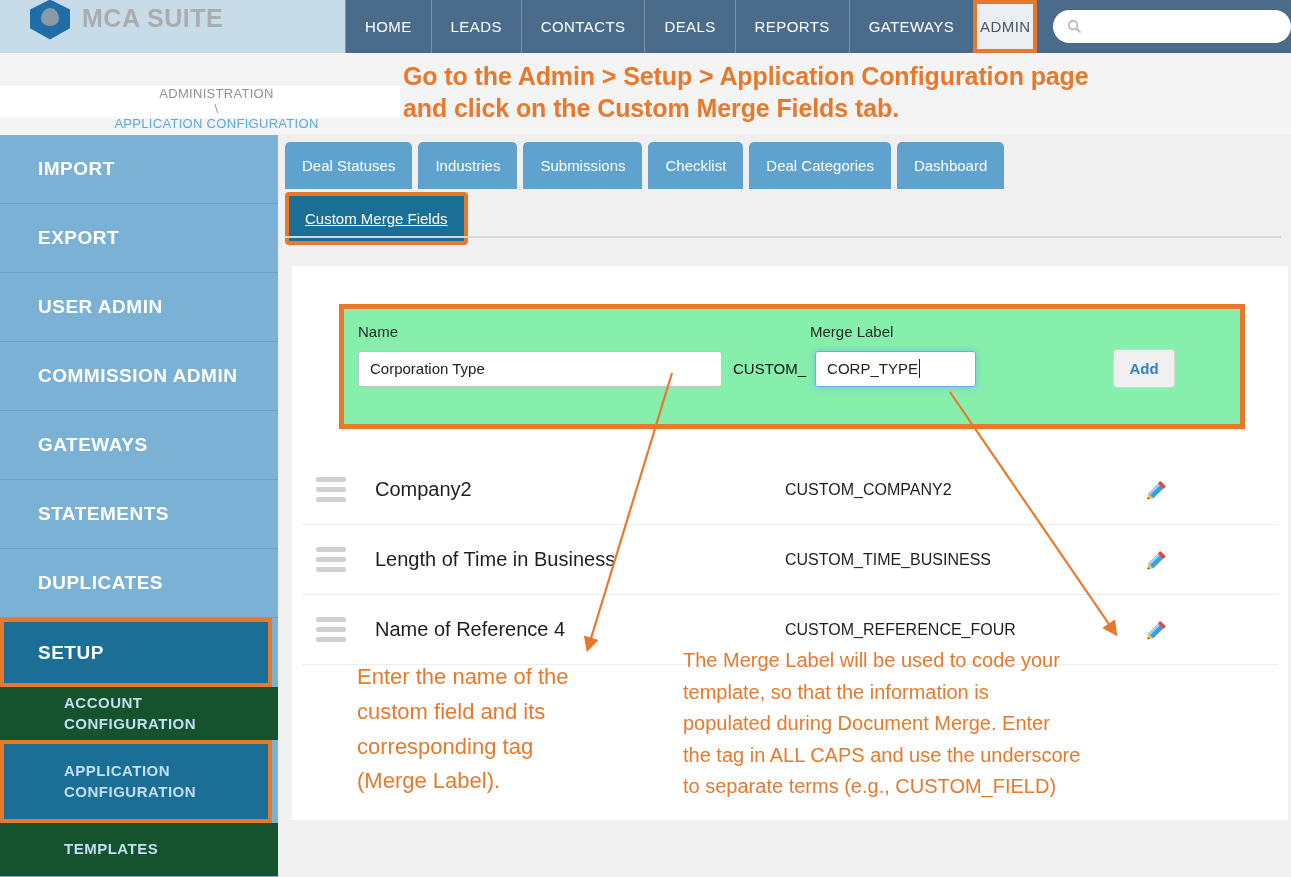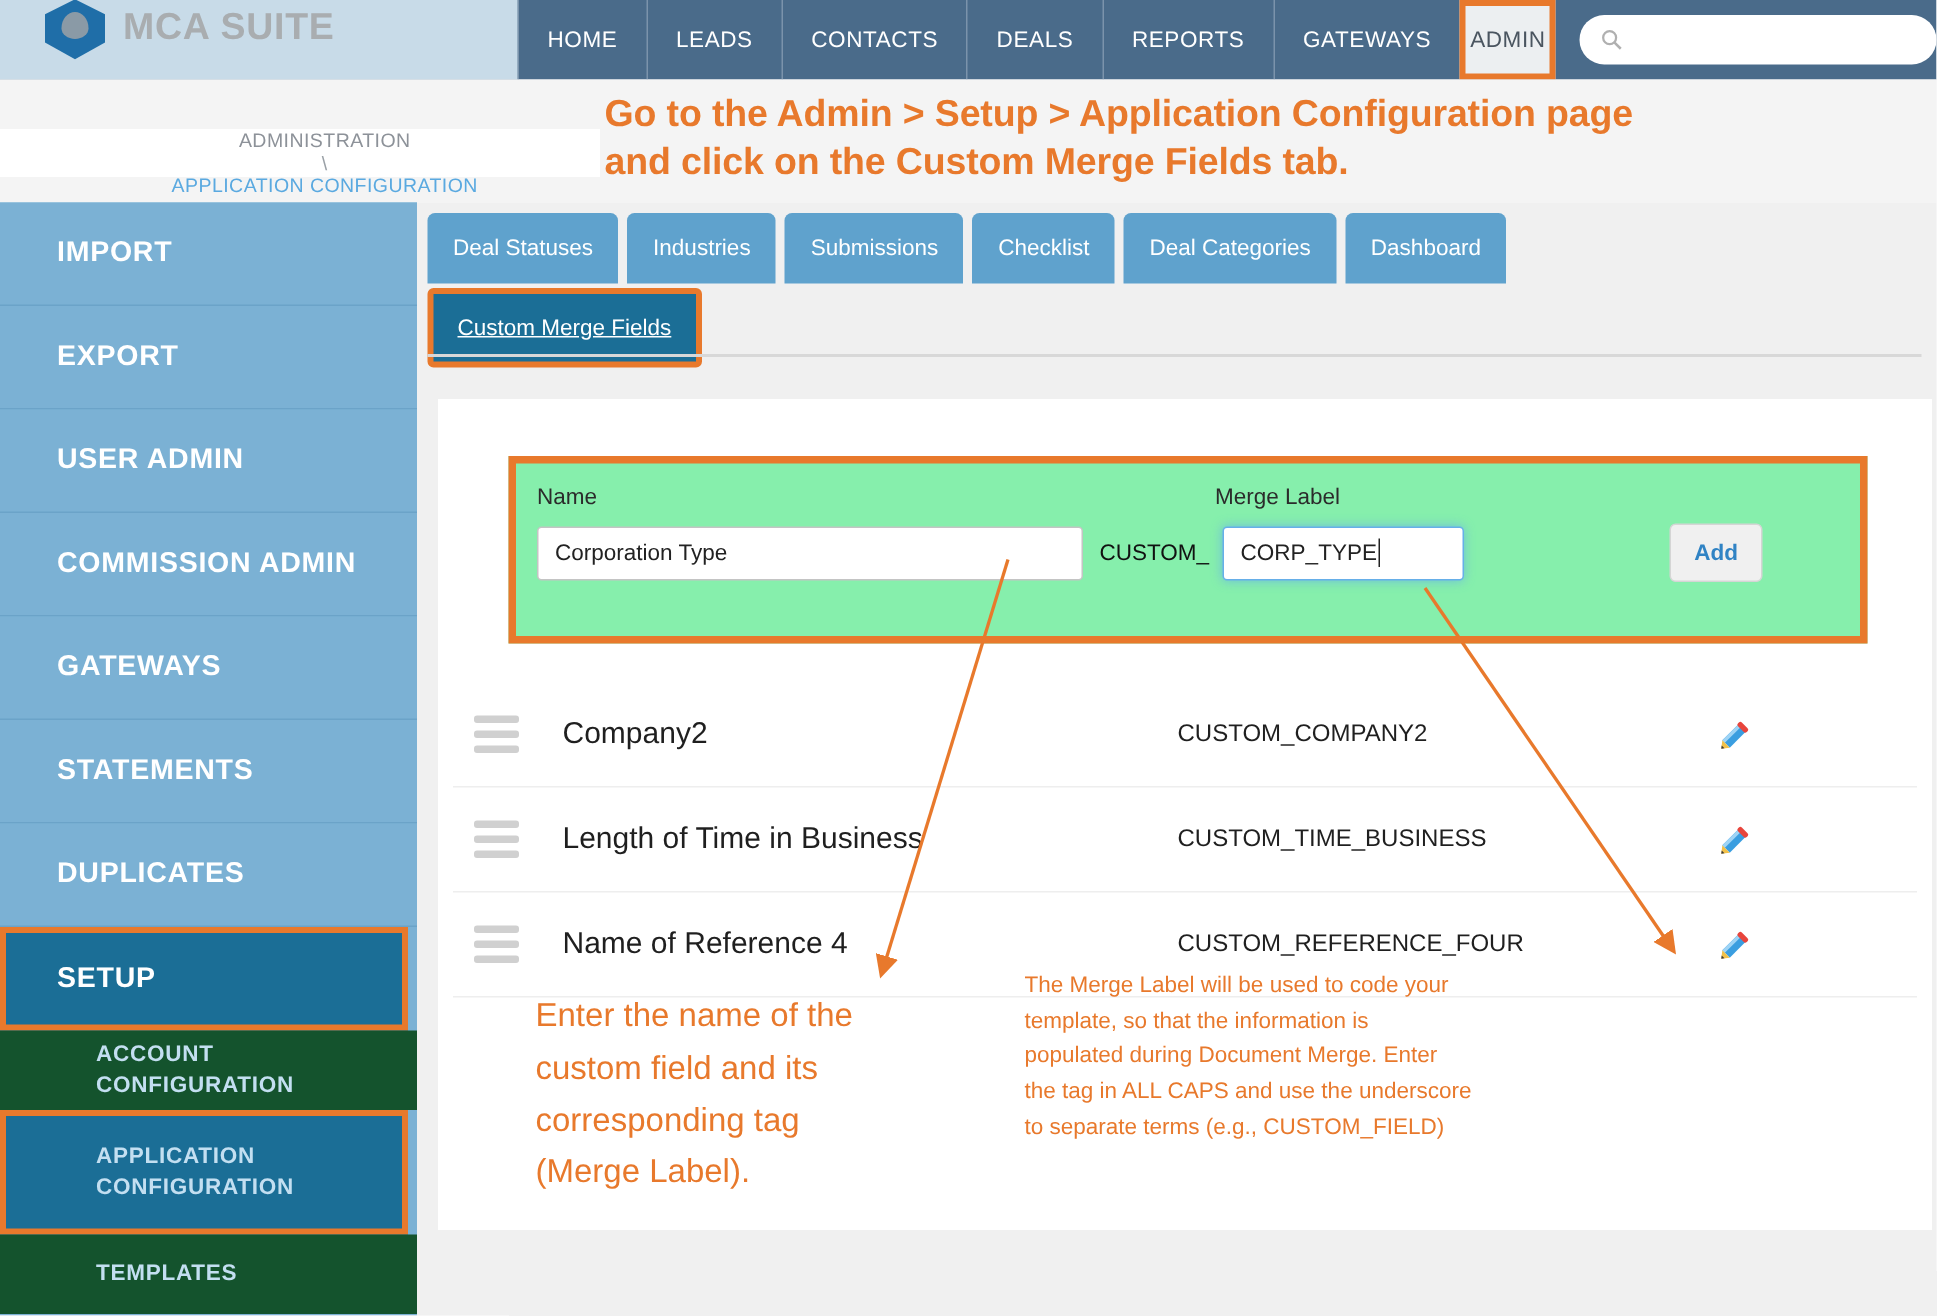--- a/index.html
+++ b/index.html
@@ -337,21 +337,21 @@
     letter-spacing: -0.1px;
   }
   .anno-left {
     top: 660px; left: 357px;
     font-size: 22px;
     font-weight: normal;
     line-height: 1.58;
   }
   .anno-right {
     top: 645px; left: 683px;
-    font-size: 15px;
+    font-size: 20px;
     font-weight: normal;
     line-height: 1.58;
   }
   .arrows { position: absolute; top: 0; left: 0; width: 1291px; height: 877px; pointer-events: none; }
 </style>
 </head>
 <body>
 
 <div class="topbar">
   <div class="logo-zone">

